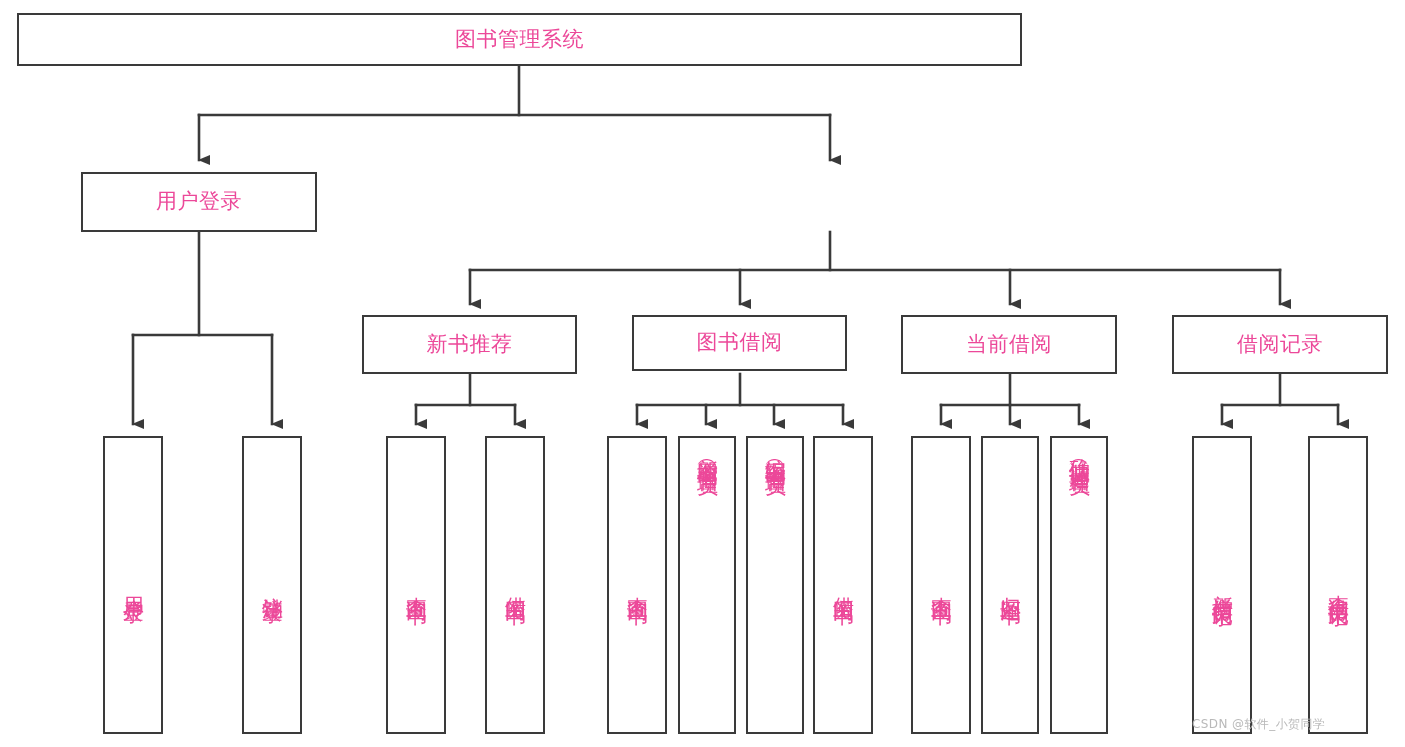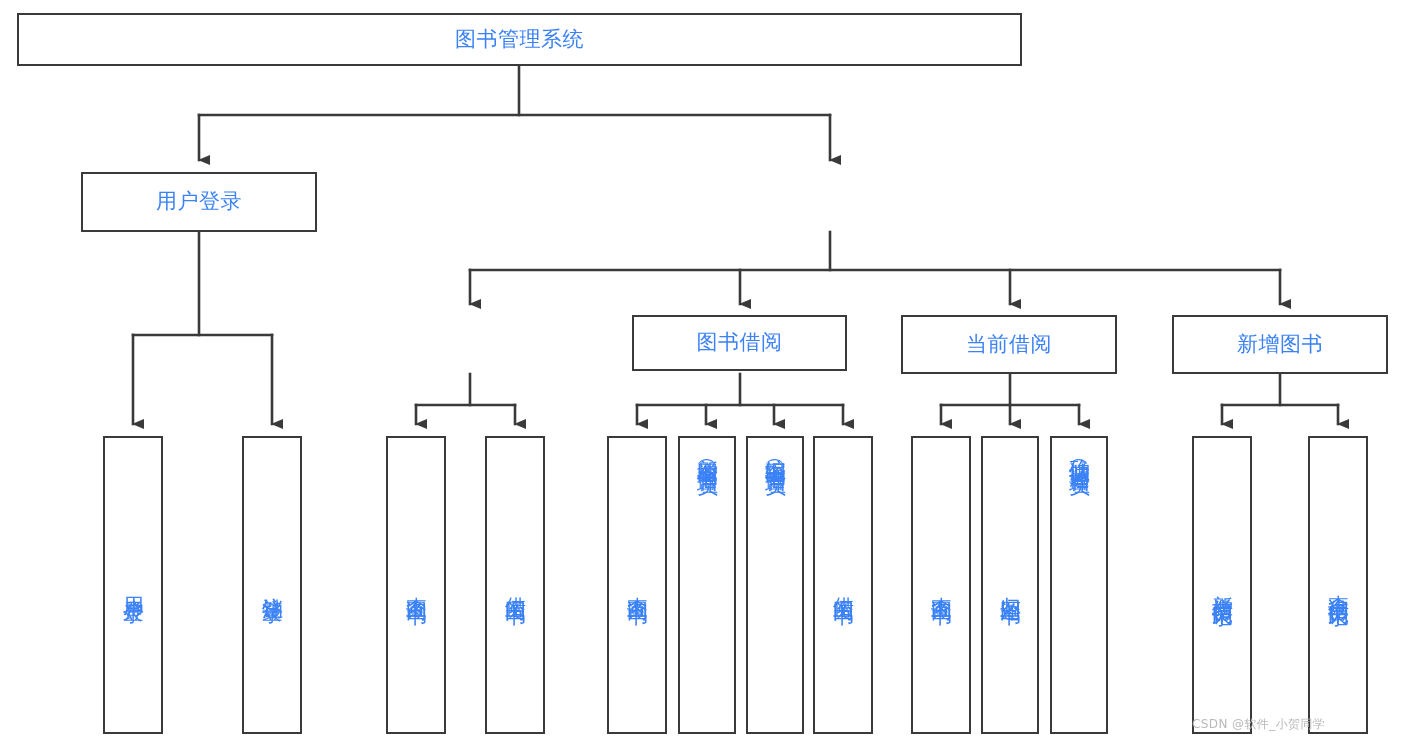--- a/index.html
+++ b/index.html
@@ -24,21 +24,21 @@
     top: 0;
     width: 1405px;
     height: 747px;
     pointer-events: none;
   }
   .node {
     position: absolute;
     box-sizing: border-box;
     border: 2px solid #3a3a3a;
     background: #ffffff;
-    color: #3b82f6;
+    color: #ec4899;
     display: flex;
     align-items: center;
     justify-content: center;
     text-align: left;
   }
   .node .label {
     display: block;
     line-height: 1.12;
     letter-spacing: 0.5px;
   }
@@ -127,31 +127,34 @@
 
   <div class="node horiz" style="left:17px; top:13px; width:1005px; height:53px;">
     <span class="label">图书管理系统</span>
   </div>
 
   <div class="node horiz" style="left:81px; top:172px; width:236px; height:60px;">
     <span class="label">用户登录</span>
   </div>
 
 
+  <div class="node horiz" style="left:362px; top:315px; width:215px; height:59px;">
+    <span class="label">新书推荐</span>
+  </div>
 
   <div class="node horiz" style="left:632px; top:315px; width:215px; height:56px;">
     <span class="label">图书借阅</span>
   </div>
 
   <div class="node horiz" style="left:901px; top:315px; width:216px; height:59px;">
     <span class="label">当前借阅</span>
   </div>
 
   <div class="node horiz" style="left:1172px; top:315px; width:216px; height:59px;">
-    <span class="label">新增图书</span>
+    <span class="label">借阅记录</span>
   </div>
 
   <div class="node vert centered" style="left:103px; top:436px; width:60px; height:298px;">
     <span class="label">用户登录</span>
   </div>
 
   <div class="node vert centered" style="left:242px; top:436px; width:60px; height:298px;">
     <span class="label">注销登录</span>
   </div>
 

